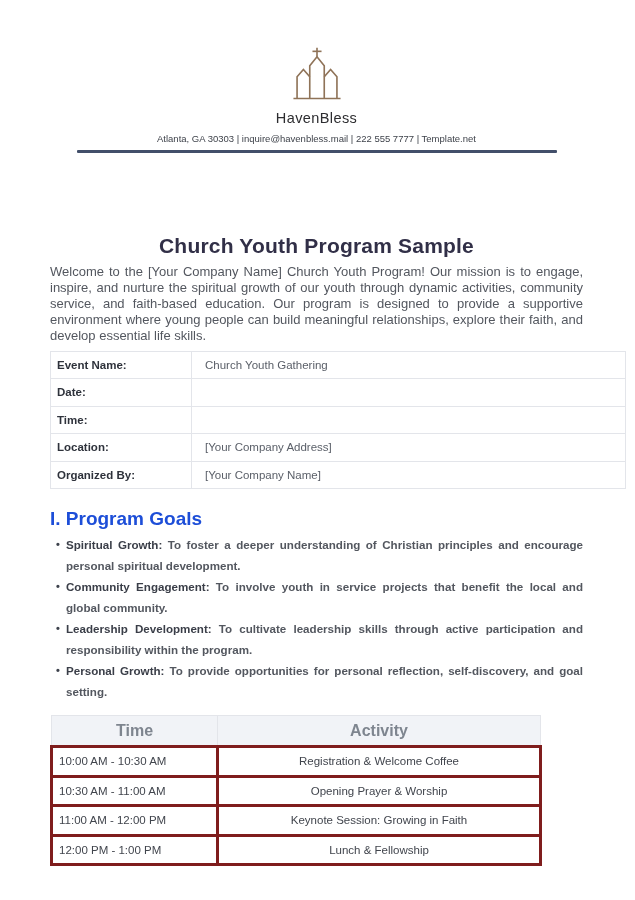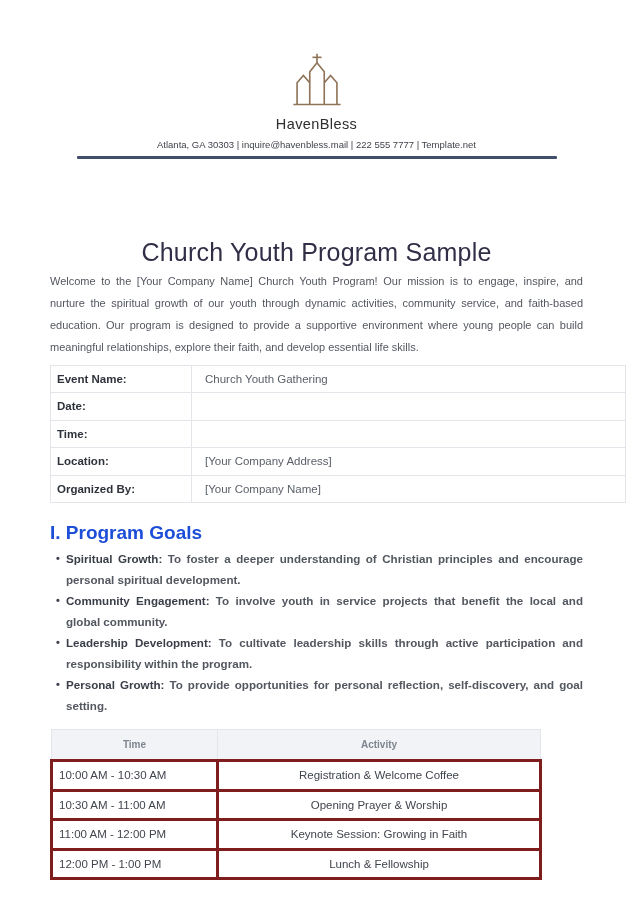--- a/index.html
+++ b/index.html
@@ -3,44 +3,44 @@
 <meta charset="utf-8">
 <style>
   html, body { margin: 0; padding: 0; }
   body {
     width: 635px; height: 900px;
     background: #ffffff;
     overflow: hidden;
     font-family: "Liberation Sans", sans-serif;
     -webkit-font-smoothing: antialiased;
   }
-  .page { padding: 44px 52px 8px 50px; margin-top: 6px; }
+  .page { padding: 44px 52px 8px 50px; }
 
   
   .letterhead { text-align: center; }
   .logo { display: inline-block; line-height: 0; }
   .logo svg { width: 58px; height: 60px; }
   .brand {
     font-size: 14.5px; color: #2d2d30; margin-top: 2px;
     letter-spacing: 0.4px; font-weight: 500;
   }
   .contact-line { font-size: 9.5px; color: #3f434b; margin-top: 7px; }
   .header-divider {
     width: 480px; height: 2.5px; background: #424f6a;
     margin: 6px auto 0; border-radius: 1px;
   }
 
   
   .doc-title {
     margin: 80px 0 0; text-align: center;
-    font-size: 25px; line-height: 26px; font-weight: normal; color: #312f47;
+    font-size: 21px; line-height: 26px; font-weight: bold; color: #312f47;
     letter-spacing: 0.2px;
   }
   .intro {
-    margin: 5px 0 0; font-size: 11px; line-height: 22px;
+    margin: 5px 0 0; font-size: 13px; line-height: 16px;
     color: #53575f; text-align: justify;
   }
 
   
   table { border-collapse: collapse; }
   .event-table { margin-top: 7px; width: 576px; table-layout: fixed; }
   .event-table td {
     border: 1px solid #e3e5ea; height: 26.5px;
     font-size: 11.5px; padding: 0 6px; vertical-align: middle;
   }
@@ -63,21 +63,21 @@
   .goals-list li::before {
     content: "\2022"; position: absolute; left: 6px; top: 0;
     color: #3c414b; font-size: 11px;
   }
   .goals-list li strong { color: #3a3e48; }
 
   
   .schedule-table { margin-top: 13px; width: 492px; table-layout: fixed; }
   .schedule-table th {
     background: #f1f3f7; border: 1px solid #e3e5ea;
-    height: 27px; font-size: 10px; font-weight: bold;
+    height: 27px; font-size: 16px; font-weight: bold;
     color: #7e858f; text-align: center; vertical-align: middle;
   }
   .schedule-table td {
     border: 3px solid #7f1d1d; height: 26.5px;
     font-size: 11.5px; color: #41454d; padding: 0 6px; vertical-align: middle;
   }
   .schedule-table .col-time { width: 163px; }
   .schedule-table td.sch-time { text-align: left; }
   .schedule-table td.sch-activity { text-align: center; }
 </style>

